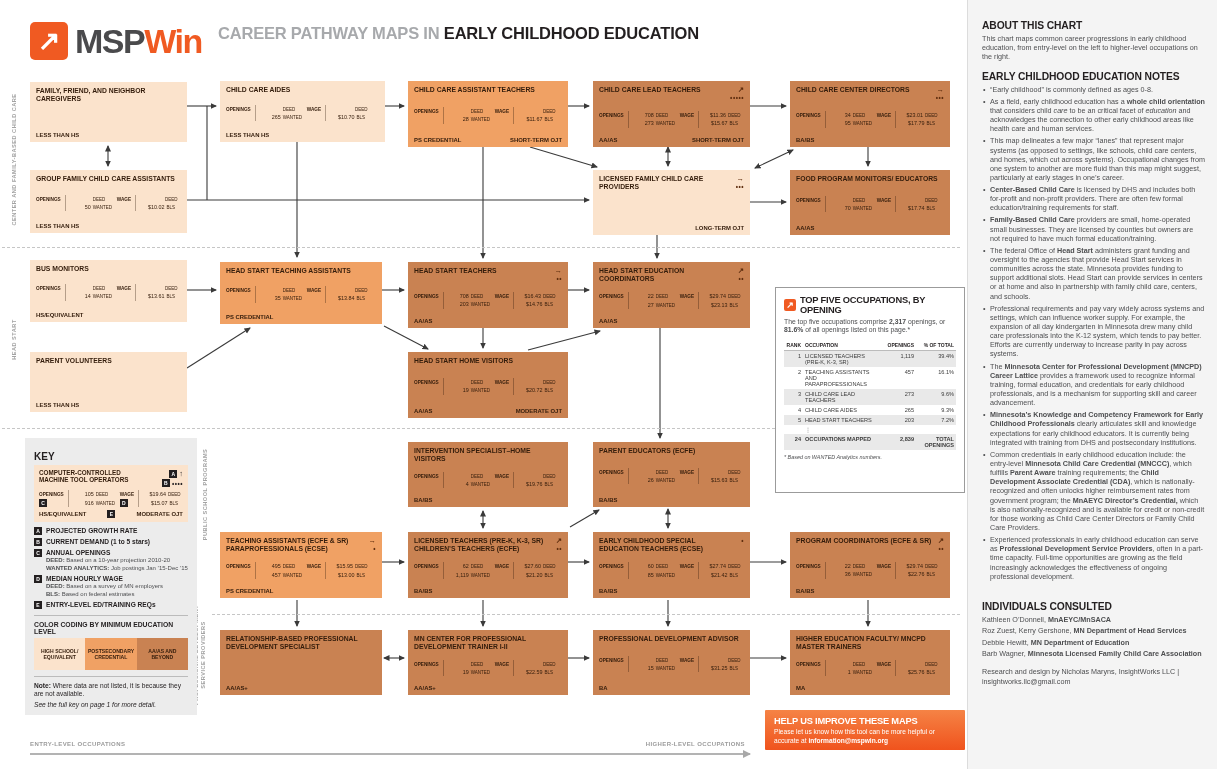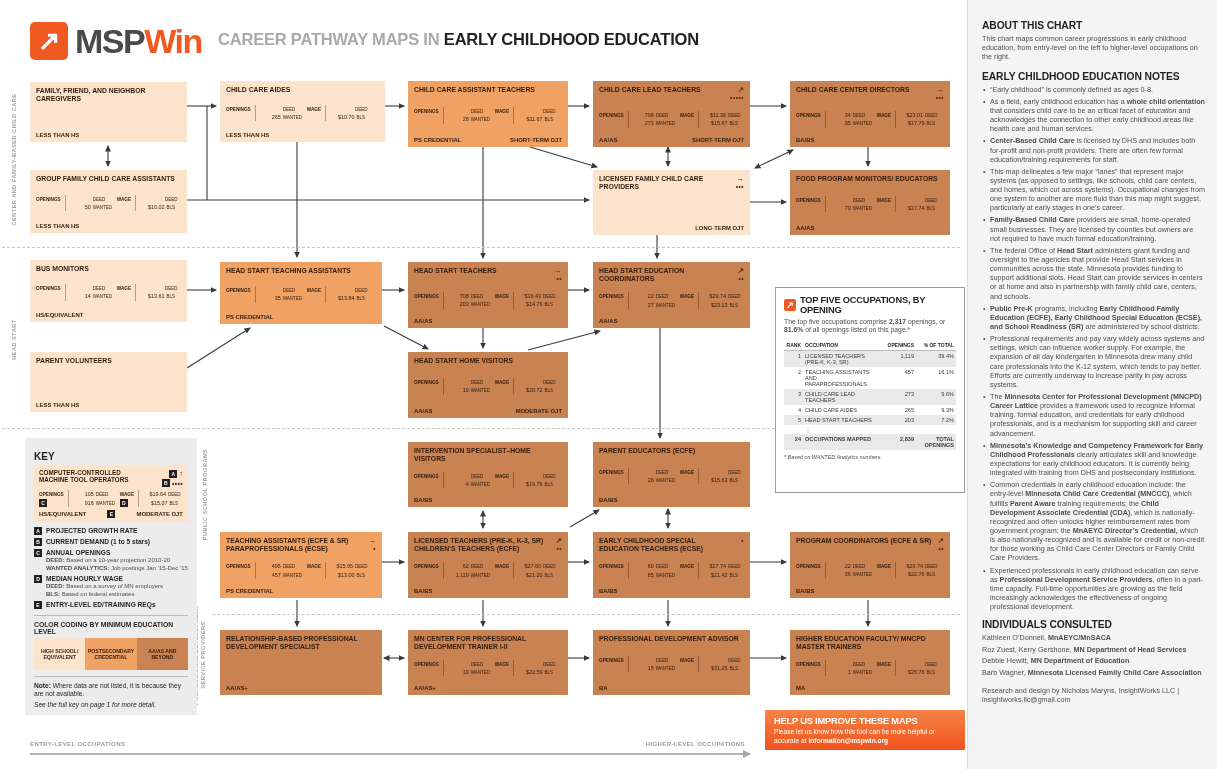--- a/index.html
+++ b/index.html
@@ -4,21 +4,21 @@
 <style>
   html,body{margin:0;padding:0;background:#fff;}
   .page{position:relative;width:1217px;height:769px;background:#fff;overflow:hidden;
         font-family:"Liberation Sans",sans-serif;color:#231f20;}
   
   .logo{position:absolute;left:30px;top:22px;display:flex;align-items:center;gap:7px;}
   .logomark{width:38px;height:38px;background:#f05a22;border-radius:5px;display:flex;align-items:center;justify-content:center;
             color:#fff;font-size:27px;font-weight:bold;line-height:1;}
   .logotext{font-size:34px;font-weight:bold;letter-spacing:-1.5px;line-height:1;}
   .logo-msp{color:#4a4a4c;} .logo-win{color:#f05a22;}
-  .titles{position:absolute;left:218px;top:30px;}
+  .titles{position:absolute;left:218px;top:24px;}
   .maintitle{font-size:16.5px;font-weight:bold;letter-spacing:-0.2px;text-transform:uppercase;}
   .t-gray{color:#a7a9ac;} .t-black{color:#231f20;}
   .subtitle{font-size:7.5px;font-weight:bold;color:#58595b;letter-spacing:0.3px;margin-top:2px;}
   
   #chart{position:absolute;inset:0;}
   #arrows{position:absolute;left:0;top:0;}
   .dash{position:absolute;border-top:1px dashed #c6c6c6;height:0;}
   .vlab{position:absolute;transform:rotate(-90deg);font-size:5.6px;font-weight:bold;color:#a3a3a3;
         letter-spacing:0.5px;text-transform:uppercase;text-align:center;line-height:1.25;}
   
@@ -79,21 +79,21 @@
   .help{position:absolute;left:765px;top:710px;width:200px;height:40px;box-sizing:border-box;
         background:linear-gradient(180deg,#f58345,#f0531d);color:#fff;padding:6px 9px;border-radius:1px;}
   .helptitle{font-size:9.3px;font-weight:bold;letter-spacing:-0.2px;}
   .helptext{font-size:6.6px;line-height:1.3;margin-top:2px;}
   .axislab{position:absolute;font-size:6px;font-weight:bold;color:#9b9b9b;letter-spacing:0.4px;}
   
   .sidebar{position:absolute;left:967px;top:0;width:254px;height:769px;box-sizing:border-box;
            background:#f4f4f4;border-left:1px solid #dcdcdc;padding:20px 16px 8px 14px;}
   .sidebar h1{font-size:10.3px;margin:0 0 3px;letter-spacing:-0.1px;}
   .sb-p{font-size:7.2px;line-height:1.28;color:#4d4e50;margin:0 0 9px;}
-  .sidebar ul{margin:2px 0 8px;padding:0;list-style:none;}
+  .sidebar ul{margin:2px 0 20px;padding:0;list-style:none;}
   .sidebar li{font-size:7.2px;line-height:1.27;color:#4d4e50;padding-left:8px;position:relative;margin-bottom:3px;}
   .sidebar li::before{content:"•";position:absolute;left:1px;color:#4d4e50;}
   .ind{font-size:7.2px;color:#4d4e50;margin:0 0 2.5px;line-height:1.25;}
   .credit{font-size:7.2px;color:#4d4e50;margin-top:9px;line-height:1.3;}
 </style>
 </head>
 <body>
 
 <div class="page">
 
@@ -1034,25 +1034,24 @@
       </div>
     </div>
 
   <div class="sidebar">
     <h1>ABOUT THIS CHART</h1>
     <p class="sb-p">This chart maps common career progressions in early childhood education, from entry-level on the left to higher-level occupations on the right.</p>
     <h1>EARLY CHILDHOOD EDUCATION NOTES</h1>
     <ul id="notes">
         <li>“Early childhood” is commonly defined as ages 0-8.</li>
         <li>As a field, early childhood education has a <b>whole child orientation</b> that considers child <i>care</i> to be an critical facet of <i>education</i> and acknowledges the connection to other early childhood areas like health care and human services.</li>
+        <li>This map delineates a few major “lanes” that represent major systems (as opposed to settings, like schools, child care centers, and homes, which cut across systems). Occupational changes from one system to another are more fluid than this map might suggest, particularly at early stages in one’s career.</li>
         <li><b>Center-Based Child Care</b> is licensed by DHS and includes both for-profit and non-profit providers. There are often few formal education/training requirements for staff.</li>
-        <li>This map delineates a few major “lanes” that represent major systems (as opposed to settings, like schools, child care centers, and homes, which cut across systems). Occupational changes from one system to another are more fluid than this map might suggest, particularly at early stages in one’s career.</li>
         <li><b>Family-Based Child Care</b> providers are small, home-operated small businesses. They are licensed by counties but owners are not required to have much formal education/training.</li>
         <li>The federal Office of <b>Head Start</b> administers grant funding and oversight to the agencies that provide Head Start services in communities across the state. Minnesota provides funding to support additional slots. Head Start can provide services in centers or at home and also in partnership with family child care, centers, and schools.</li>
-        <li><b>Public Pre-K</b> programs, including <b>Early Childhood Family Education (ECFE), Early Childhood Special Education (ECSE), and School Readiness (SR)</b> are administered by school districts.</li>
         <li>Professional requirements and pay vary widely across systems and settings, which can influence worker supply. For example, the expansion of all day kindergarten in Minnesota drew many child care professionals into the K-12 system, which tends to pay better. Efforts are currently underway to increase parity in pay across systems.</li>
         <li>The <b>Minnesota Center for Professional Development (MNCPD) Career Lattice</b> provides a framework used to recognize informal training, formal education, and credentials for early childhood professionals, and is a mechanism for supporting skill and career advancement.</li>
         <li><b>Minnesota’s Knowledge and Competency Framework for Early Childhood Professionals</b> clearly articulates skill and knowledge expectations for early childhood educators. It is currently being integrated with training from DHS and postsecondary institutions.</li>
         <li>Common credentials in early childhood education include: the entry-level <b>Minnesota Child Care Credential (MNCCC)</b>, which fulfills <b>Parent Aware</b> training requirements; the <b>Child Development Associate Credential (CDA)</b>, which is nationally-recognized and often unlocks higher reimbursement rates from government program; the <b>MnAEYC Director’s Credential,</b> which is also nationally-recognized and is available for credit or non-credit for those working as Child Care Center Directors or Family Child Care Providers.</li>
         <li>Experienced professionals in early childhood education can serve as <b>Professional Development Service Providers</b>, often in a part-time capacity. Full-time opportunities are growing as the field increasingly acknowledges the effectiveness of ongoing professional development.</li>
       </ul>
     <h1>INDIVIDUALS CONSULTED</h1>
     <div id="individuals">
         <p class="ind">Kathleen O’Donnell, <b>MnAEYC/MnSACA</b></p>
         <p class="ind">Roz Zuest, Kerry Gershone, <b>MN Department of Head Services</b></p>

